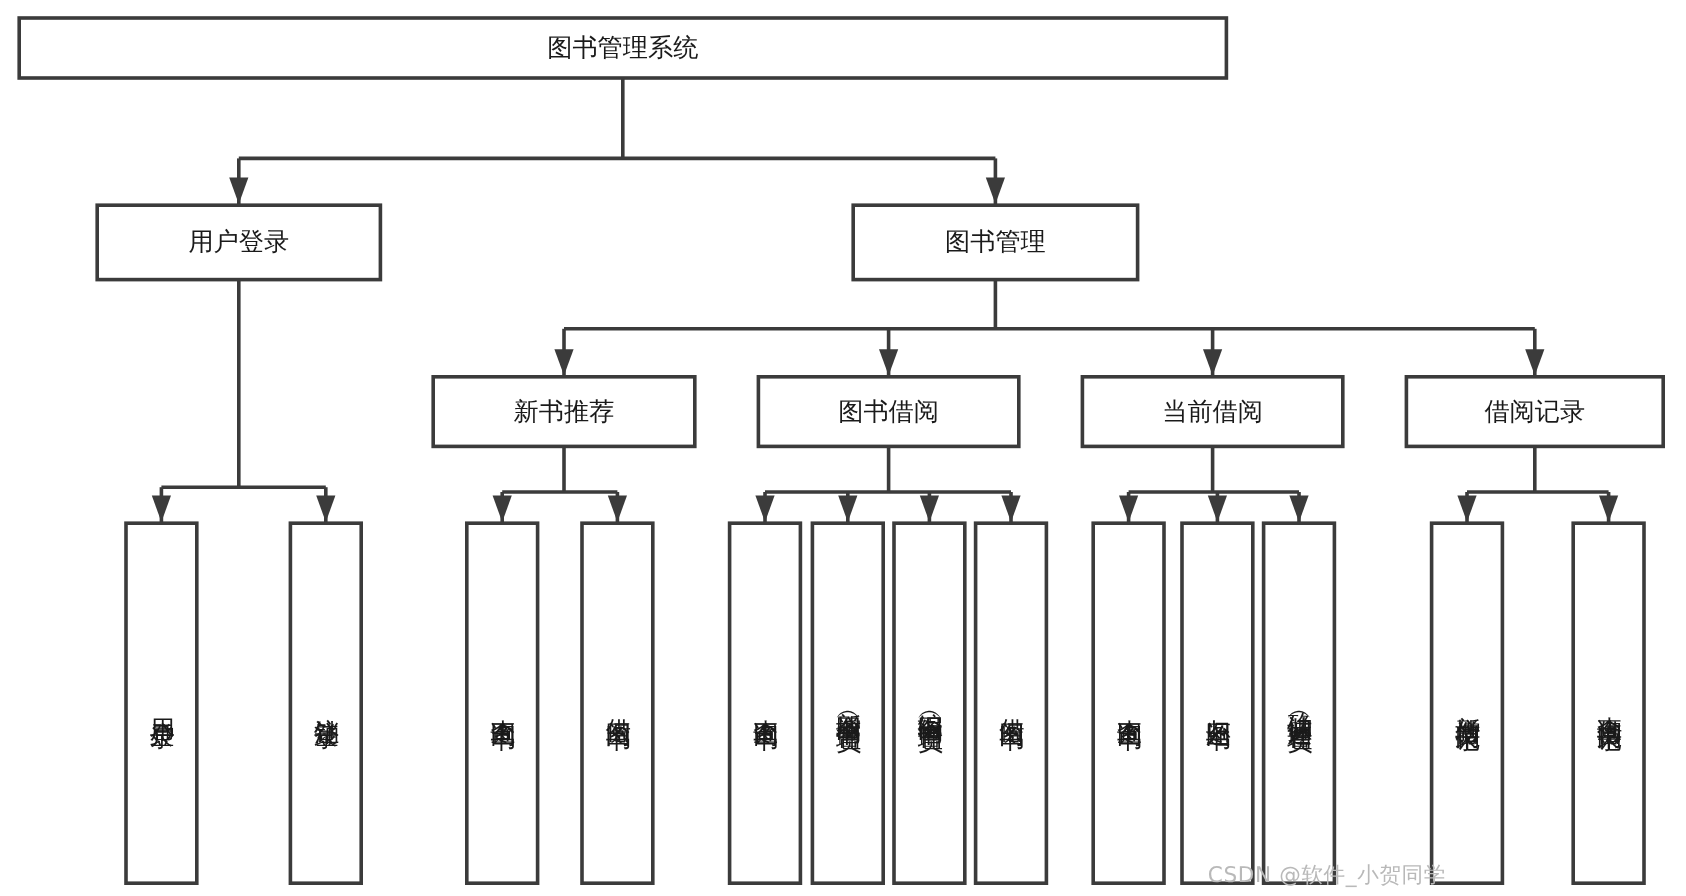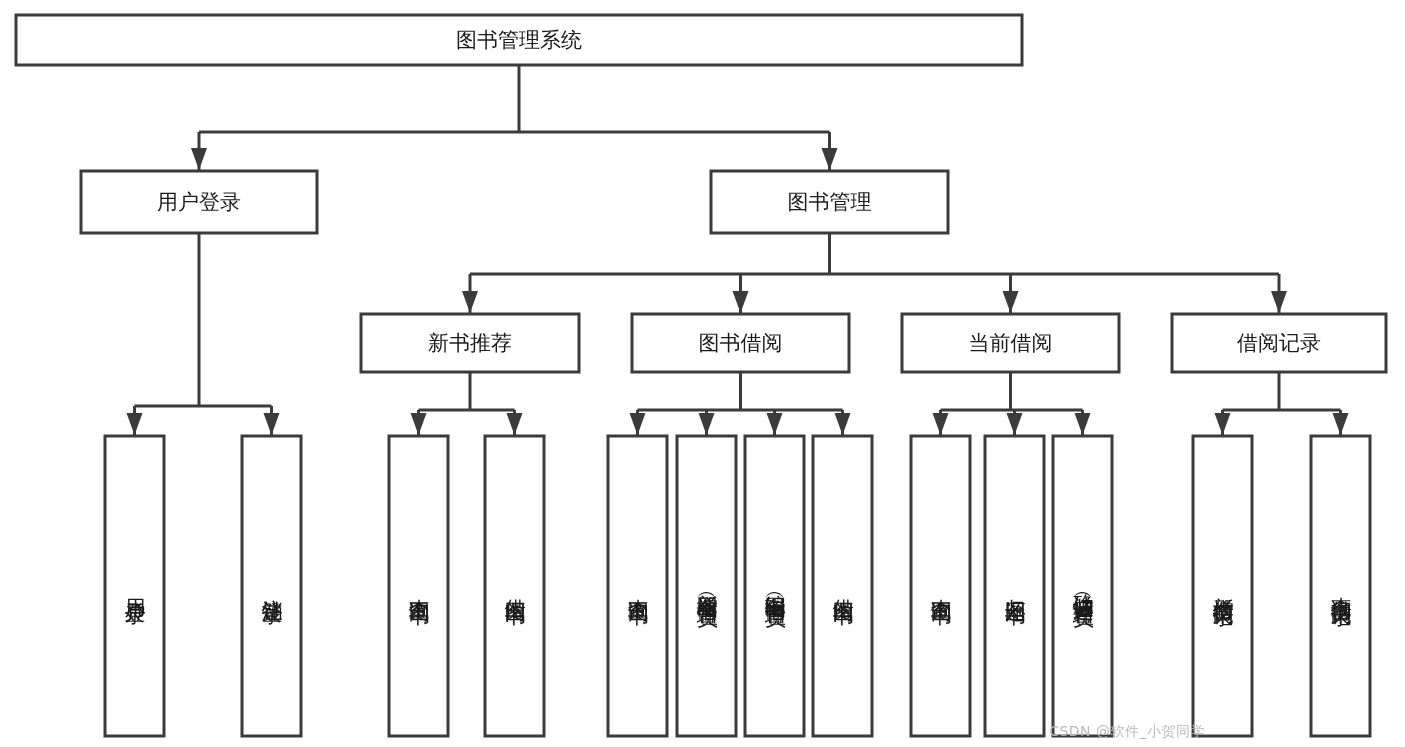--- a/index.html
+++ b/index.html
@@ -62,21 +62,21 @@
     align-items: center;
     justify-content: center;
     white-space: nowrap;
     pointer-events: none;
   }
   .watermark {
     position: absolute;
     right: 10px;
     bottom: 6px;
     font-family: "DejaVu Sans", "Liberation Sans", sans-serif;
-    font-size: 14px;
+    font-size: 18px;
     color: #b9b9b9;
     letter-spacing: 0.5px;
     white-space: nowrap;
   }
 </style>
 </head>
 <body>
 
 <div id="diagram-root">
 

